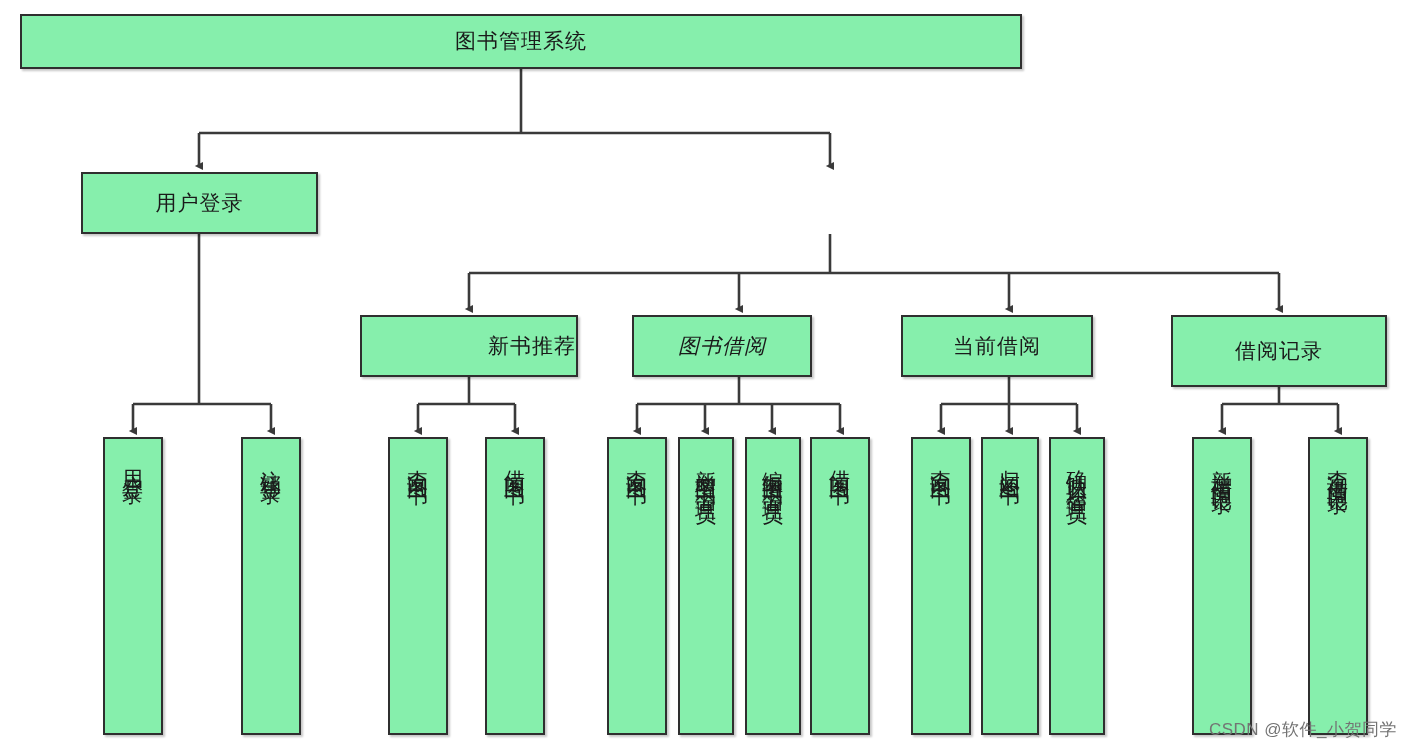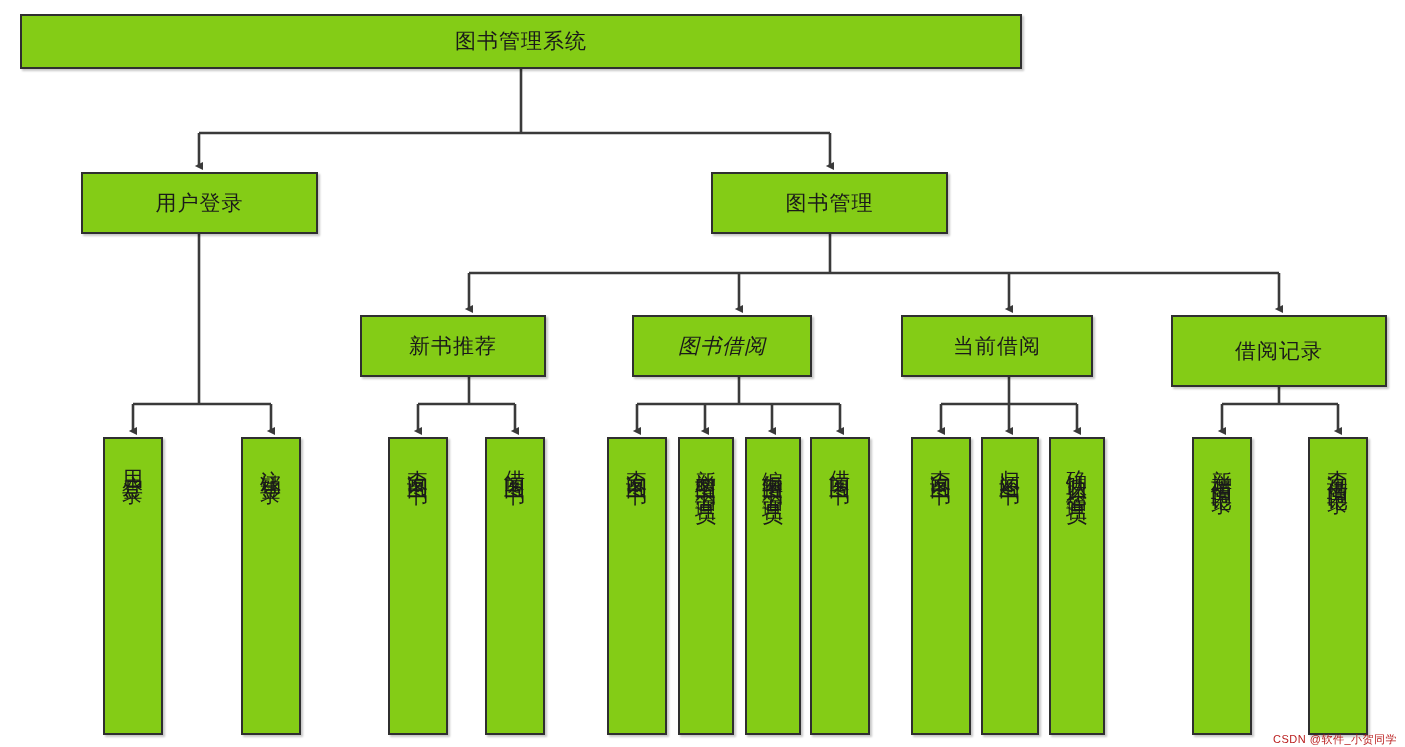--- a/index.html
+++ b/index.html
@@ -22,21 +22,21 @@
     position: absolute;
     left: 0;
     top: 0;
     width: 1405px;
     height: 747px;
     display: block;
   }
   .node-box {
     position: absolute;
     box-sizing: border-box;
-    background: #84cc16;
+    background: #86efac;
     border: 2px solid #2f2f2f;
     box-shadow: 2px 2px 2px rgba(0,0,0,0.22);
     display: flex;
     align-items: center;
     justify-content: center;
   }
   .node-label {
     color: #1a1a1a;
     font-size: 21px;
     line-height: 1.18;
@@ -53,23 +53,23 @@
     writing-mode: vertical-rl;
     text-orientation: upright;
     font-size: 21px;
     letter-spacing: 5px;
     line-height: 1;
     white-space: nowrap;
   }
   .watermark {
     position: absolute;
     right: 8px;
-    bottom: 0;
-    font-size: 11px;
-    color: #b91c1c;
+    bottom: 6px;
+    font-size: 17px;
+    color: #737373;
     letter-spacing: 0.5px;
     white-space: nowrap;
     user-select: none;
   }
 </style>
 </head>
 <body>
 
 <div id="diagram-root">
 
@@ -123,25 +123,22 @@
     </g>
   </svg>
 
   <div class="node-box" style="left:20px; top:14px; width:1002px; height:55px;">
     <span class="node-label">图书管理系统</span>
   </div>
 
   <div class="node-box" style="left:81px; top:172px; width:237px; height:62px;">
     <span class="node-label">用户登录</span>
   </div>
-  <div class="node-box" style="left:711px; top:172px; width:237px; height:62px;">
-    <span class="node-label">图书管理</span>
-  </div>
 
-  <div class="node-box" style="left:360px; top:315px; width:186px; height:62px;">
+  <div class="node-box" style="left:360px; top:315px; width:218px; height:62px;justify-content:flex-end;">
     <span class="node-label">新书推荐</span>
   </div>
   <div class="node-box" style="left:632px; top:315px; width:180px; height:62px;font-style:italic;">
     <span class="node-label">图书借阅</span>
   </div>
   <div class="node-box" style="left:901px; top:315px; width:192px; height:62px;">
     <span class="node-label">当前借阅</span>
   </div>
   <div class="node-box" style="left:1171px; top:315px; width:216px; height:72px;">
     <span class="node-label">借阅记录</span>

